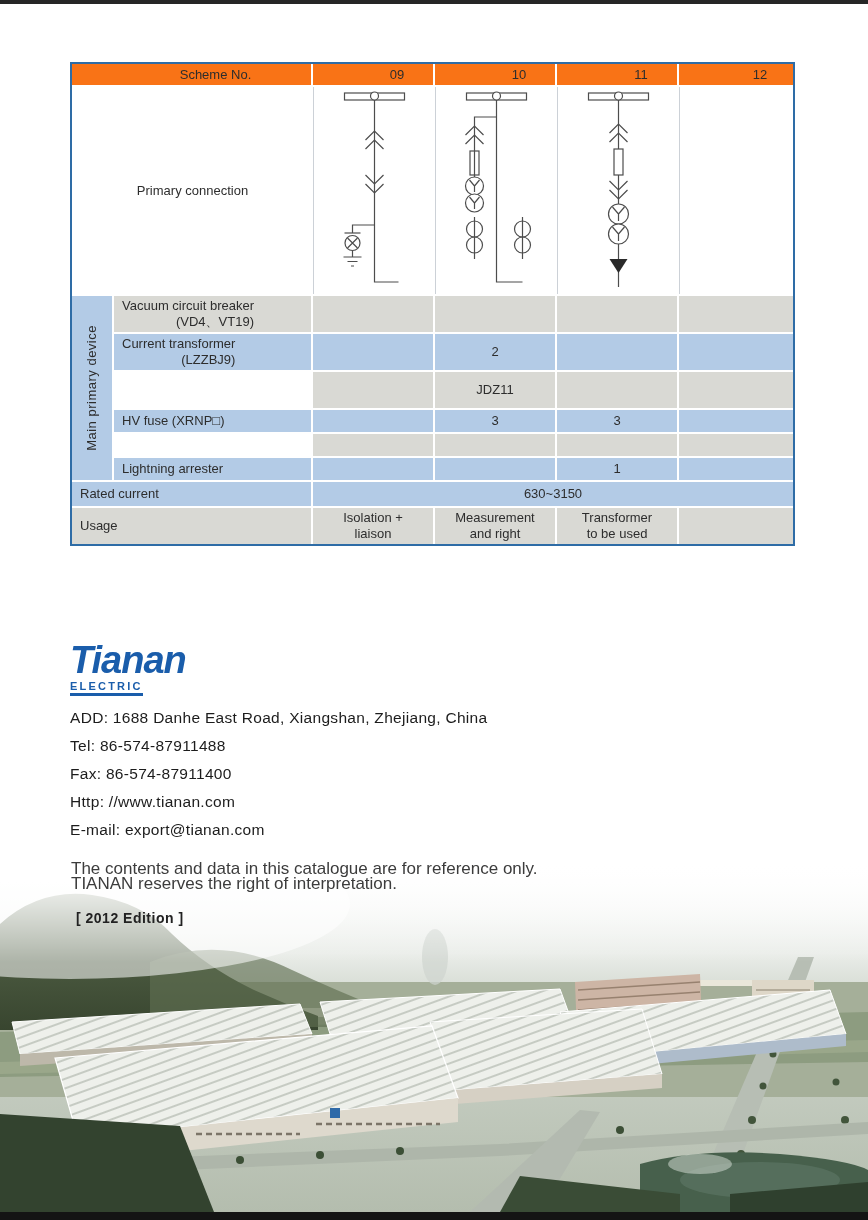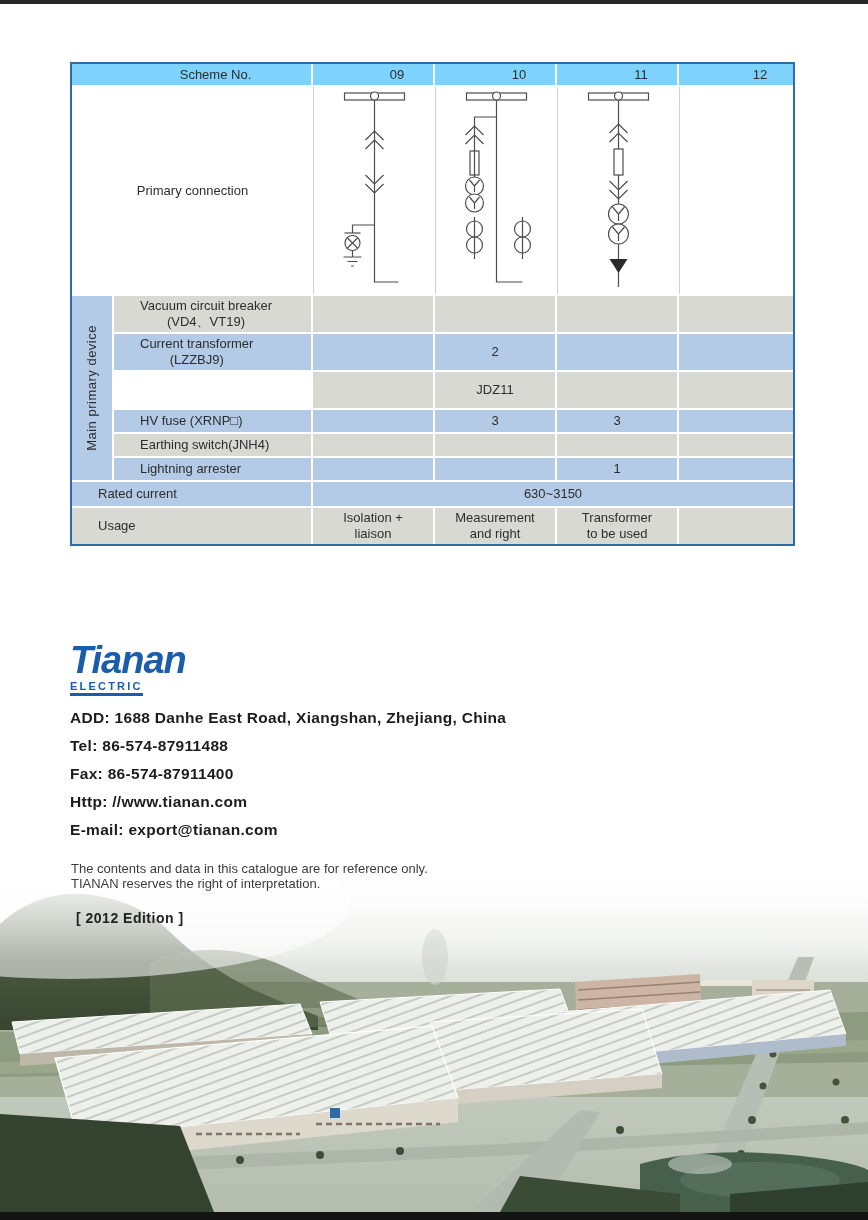--- a/index.html
+++ b/index.html
@@ -12,42 +12,42 @@
   .tbl {
     position:absolute; left:70px; top:62px; width:725px;
     border:2px solid #2e6ca6; background:#ffffff;
     display:grid;
     grid-template-columns:42px 199px 122px 122px 122px 114px;
     grid-template-rows:21px 207px 36px 36px 36px 22px 22px 22px 24px 36px;
     row-gap:2px;
     font-size:13px; color:#2d2d2d; z-index:2;
   }
   .c { display:flex; align-items:center; justify-content:center; text-align:center; overflow:hidden; line-height:1.2; }
-  .left { justify-content:flex-start; text-align:center; padding-left:26px; }
+  .left { justify-content:flex-start; text-align:right; padding-left:8px; }
   .pre { white-space:pre-line; }
   .sepr { border-right:2px solid #ffffff; }
-  .bg-h { background:#7dd3fc;padding-left:48px; }
+  .bg-h { background:#f97316;padding-left:48px; }
   .bg-b { background:#b3cbe6; }
   .bg-g { background:#d9d9d4; }
   .bg-w { background:#ffffff; }
   .pc-cell { background:#ffffff; border-left:1px solid #ccd1d7; align-items:flex-start; }
   .vlabel { writing-mode:vertical-rl; transform:rotate(180deg); letter-spacing:0.5px; }
   .diagram { width:100%; height:100%; }
   .diagram path, .diagram rect, .diagram circle, .diagram polyline { stroke:#4d4d4d; stroke-width:1.2; fill:none; }
   .diagram rect.solid, .diagram circle.solid { fill:#ffffff; }
   .diagram polygon.dark { fill:#2a2a2a; stroke:none; }
 
   
   .logo { position:absolute; left:70px; top:641px; z-index:2; }
   .logo-word { font-size:38px; font-weight:bold; font-style:italic; color:#1a5dab; letter-spacing:-1px; line-height:38px; }
   .logo-sub-wrap { width:142px; text-align:left; margin-top:-3px; }
   .logo-sub { display:inline-block; font-size:11px; font-weight:bold; color:#1a5dab; letter-spacing:2.2px; border-bottom:3px solid #1a5dab; padding-bottom:1px; }
   .contact { position:absolute; left:70px; top:710px; z-index:2; font-size:15.5px; color:#1c1c1c; letter-spacing:0.3px; }
-  .contact div { margin-bottom:11.5px; line-height:16.5px;font-weight:bold; }
-  .disclaimer { position:absolute; left:71px; top:861px; z-index:2; font-size:13px; color:#3c3c3c; line-height:15px; }
+  .contact div { margin-bottom:11.5px; line-height:16.5px; }
+  .disclaimer { position:absolute; left:71px; top:861px; z-index:2; font-size:17px; color:#3c3c3c; line-height:15px; }
   .edition { position:absolute; left:76px; top:910px; z-index:2; font-size:14px; font-weight:bold; color:#222; letter-spacing:0.5px; }
 
   .photo { position:absolute; left:0; top:862px; width:868px; height:350px; z-index:1; }
 </style>
 </head>
 <body>
 
 <div class="page">
   <div class="top-bar"></div>
 
@@ -143,21 +143,20 @@
     <div class="c bg-g sepr" style="grid-area:5/4">JDZ11</div>
     <div class="c bg-g sepr" style="grid-area:5/5"></div>
     <div class="c bg-g" style="grid-area:5/6"></div>
 
     <div class="c left bg-b sepr" style="grid-area:6/2">HV fuse (XRNP□)</div>
     <div class="c bg-b sepr" style="grid-area:6/3"></div>
     <div class="c bg-b sepr" style="grid-area:6/4">3</div>
     <div class="c bg-b sepr" style="grid-area:6/5">3</div>
     <div class="c bg-b" style="grid-area:6/6"></div>
 
-    <div class="c left bg-g sepr" style="grid-area:7/2">Earthing switch(JNH4)</div>
     <div class="c bg-g sepr" style="grid-area:7/3"></div>
     <div class="c bg-g sepr" style="grid-area:7/4"></div>
     <div class="c bg-g sepr" style="grid-area:7/5"></div>
     <div class="c bg-g" style="grid-area:7/6"></div>
 
     <div class="c left bg-b sepr" style="grid-area:8/2">Lightning arrester</div>
     <div class="c bg-b sepr" style="grid-area:8/3"></div>
     <div class="c bg-b sepr" style="grid-area:8/4"></div>
     <div class="c bg-b sepr" style="grid-area:8/5">1</div>
     <div class="c bg-b" style="grid-area:8/6"></div>

